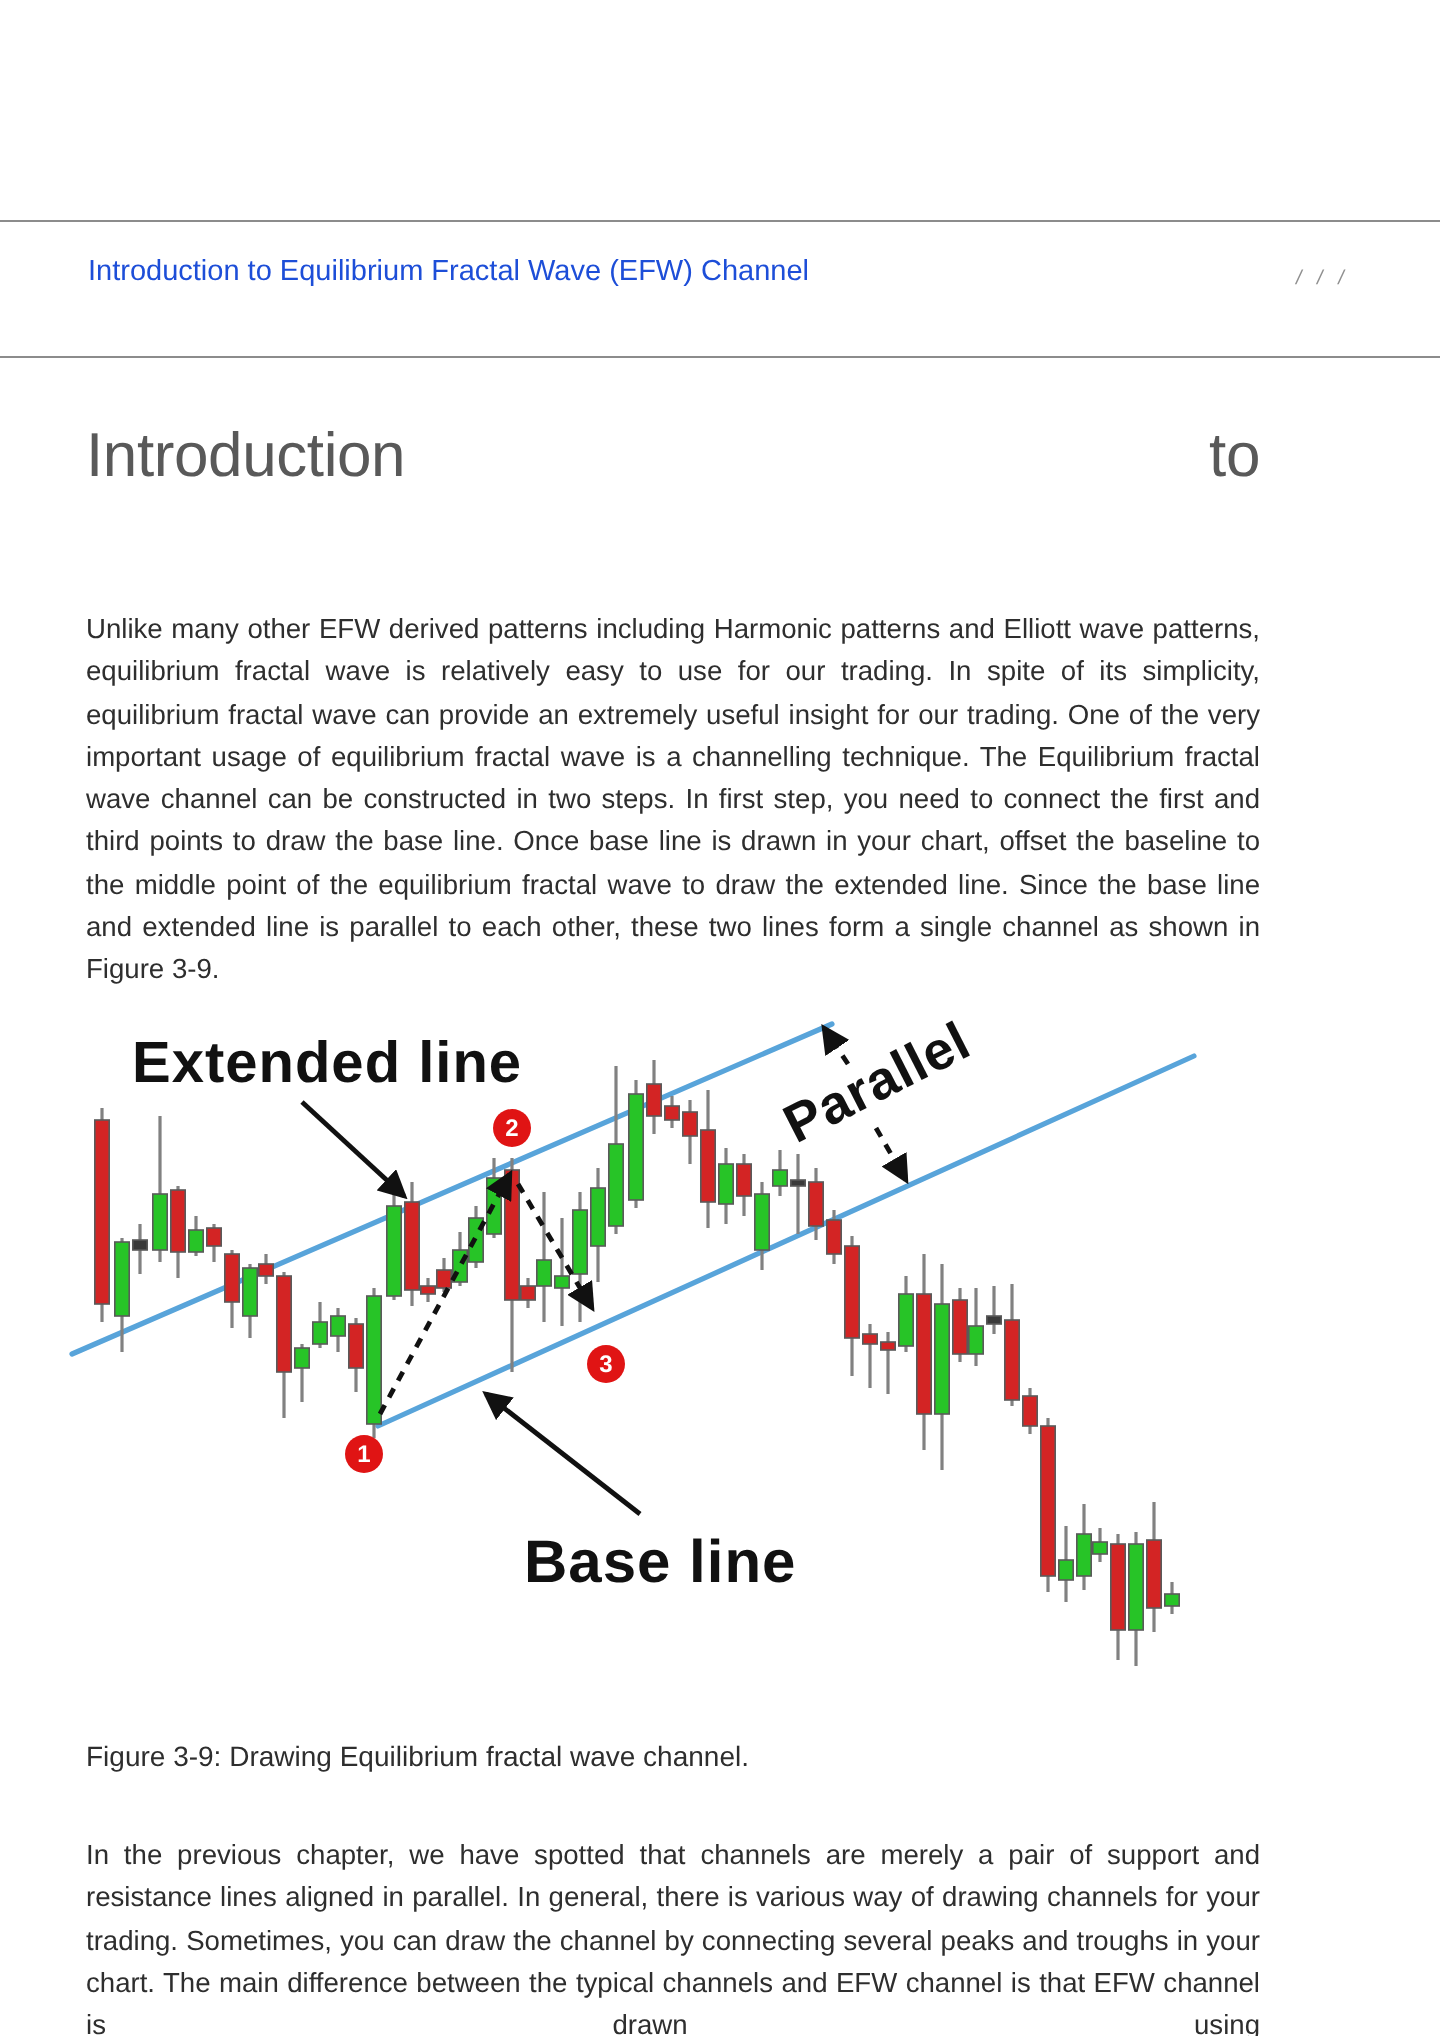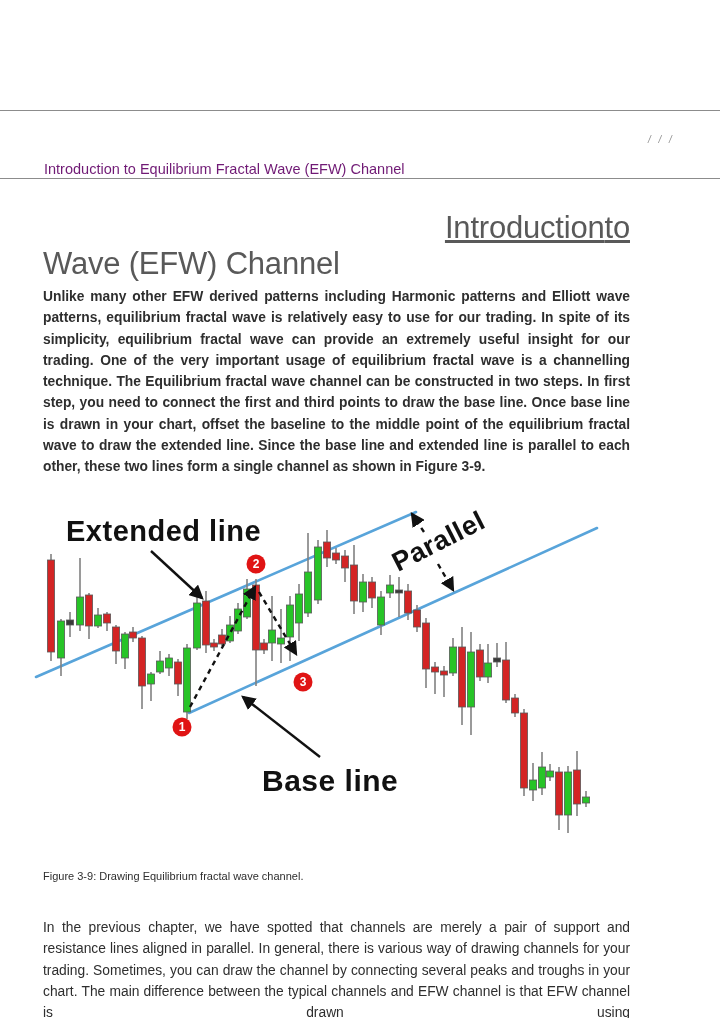--- a/index.html
+++ b/index.html
@@ -3,53 +3,52 @@
 <meta charset="utf-8">
 <style>
   html,body{margin:0;padding:0;}
   body{
     width:720px;height:1018px;background:#ffffff;position:relative;overflow:hidden;
     font-family:"Liberation Sans",sans-serif;
   }
   .rule{position:absolute;left:0;width:720px;height:1px;background:#8c8c8c;}
   .rule-top{top:110px;}
   .rule-bottom{top:178px;}
-  .running-header{position:absolute;left:44px;top:161px;font-size:14.5px;color:#701a75;}
+  .running-header{position:absolute;left:44px;top:128px;font-size:14.5px;color:#1d4ed8;}
   .page-marks{position:absolute;left:648px;top:134px;font-size:10px;color:#8f8f8f;font-style:italic;letter-spacing:2.5px;}
   .title{
     position:absolute;left:43px;top:210px;width:587px;margin:0;
     font-size:31px;line-height:36px;font-weight:400;color:#595959;letter-spacing:-0.2px;
   }
-  .title-line1{display:flex;justify-content:flex-end;text-decoration:underline;}
+  .title-line1{display:flex;justify-content:space-between;}
   .title-line2{display:block;}
   .bodytext{
     position:absolute;left:43px;width:587px;margin:0;
     font-size:13.8px;line-height:21.3px;text-align:justify;color:#2e2e2e;
   }
-  .para1{top:286px;font-weight:bold;}
+  .para1{top:304px;}
   .para2{top:917px;text-align-last:justify;}
-  .caption{position:absolute;left:43px;top:870px;margin:0;font-size:11px;color:#2e2e2e;}
+  .caption{position:absolute;left:43px;top:870px;margin:0;font-size:14px;color:#2e2e2e;}
   .figure{position:absolute;left:30px;top:497px;width:580px;height:366px;}
 </style>
 </head>
 <body>
 
 <div class="rule rule-top"></div>
 
 <div class="running-header">Introduction to Equilibrium Fractal Wave (EFW) Channel</div>
 <div class="page-marks">/ / /</div>
 
 <div class="rule rule-bottom"></div>
 
 <h1 class="title">
   <span class="title-line1">
     <span>Introduction</span>
     <span>to</span>
   </span>
-  <span class="title-line2">Wave (EFW) Channel</span>
 </h1>
 
 <p class="bodytext para1">Unlike many other EFW derived patterns including Harmonic patterns and Elliott wave patterns, equilibrium fractal wave is relatively easy to use for our trading. In spite of its simplicity, equilibrium fractal wave can provide an extremely useful insight for our trading.  One of the very important usage of equilibrium fractal wave is a channelling technique. The Equilibrium fractal wave channel can be constructed in two steps. In first step, you need to connect the first and third points to draw the base line. Once base line is drawn in your chart, offset the baseline to the middle point of the equilibrium fractal wave to draw the extended line. Since the base line and extended line is parallel to each other, these two lines form a single channel as shown in Figure 3-9.</p>
 
 <svg class="figure" viewBox="30 497 580 366" xmlns="http://www.w3.org/2000/svg">
     <defs>
       <marker id="ah" markerWidth="6" markerHeight="6" refX="5" refY="3" orient="auto">
         <path d="M0,0 L6,3 L0,6 z" fill="#111111"></path>
       </marker>
     </defs>

